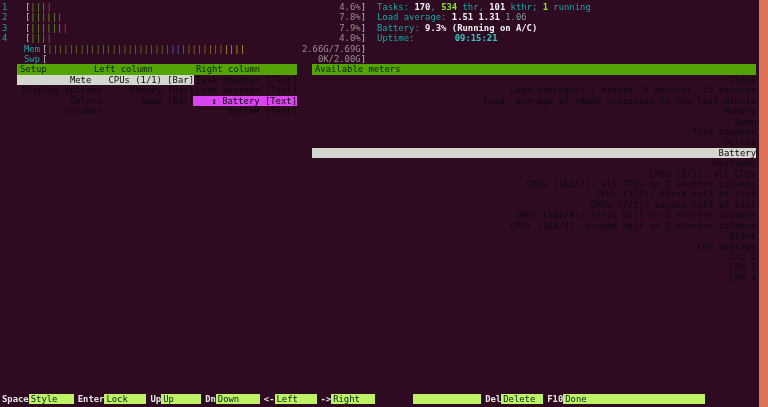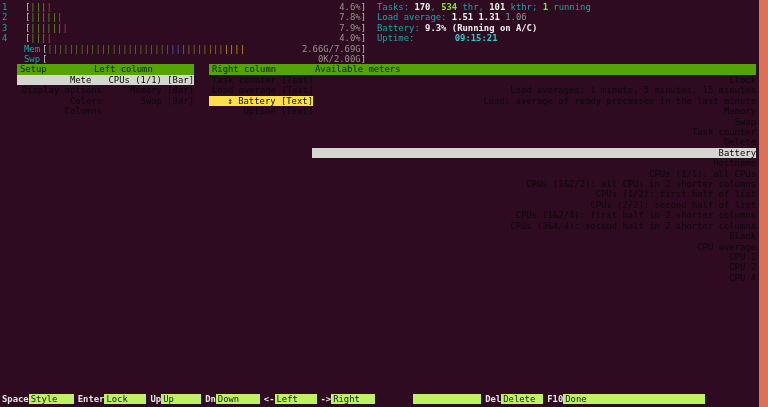--- a/index.html
+++ b/index.html
@@ -33,32 +33,32 @@
   .trow{height:10.43px;line-height:10.43px;white-space:pre;}
   .s-cyan{color:#14a5a3;text-align:right;}
   .s-boldwhite{color:#f1f1ef;font-weight:bold;}
   .s-boldgreen{color:#8ae234;font-weight:bold;}
   .s-dim{color:#7e9997;}
   .s-boldcyan{color:#2ec7c7;font-weight:bold;margin-left:35px;}
   
   .panel{position:absolute;top:64.4px;}
   #panel-0{left:17px;width:85px;}
   #panel-1{left:91px;width:103px;}
-  #panel-2{left:209px;width:104px;}
+  #panel-2{left:193px;width:104px;}
   #panel-3{left:312px;width:444px;}
   .panel-header{
     height:10.43px;line-height:10.43px;background:#54a408;color:#0b2000;
     padding-left:3px;white-space:pre;overflow:hidden;
   }
   .panel-item{
     height:10.43px;line-height:10.43px;color:#0a0a0a;
     padding-left:3px;white-space:pre;overflow:hidden;cursor:default;text-align:right;
   }
   .panel-item.sel-gray{background:#d3d7cf;}
-  .panel-item.sel-yellow{background:#fde047;}
+  .panel-item.sel-yellow{background:#d946ef;}
   
   #fnbar{
     position:absolute;left:0;top:393.6px;width:705px;height:10.8px;
     display:flex;line-height:10.8px;white-space:pre;overflow:hidden;
   }
   .fk{color:#e8e6e3;padding-left:4px;font-weight:bold;}
   .fk.first{padding-left:2px;}
   .fl{background:#bef264;color:#012222;padding-left:2px;}
   .fl.fill{flex:1;}
   .fl.gap-before{margin-left:38px;}

